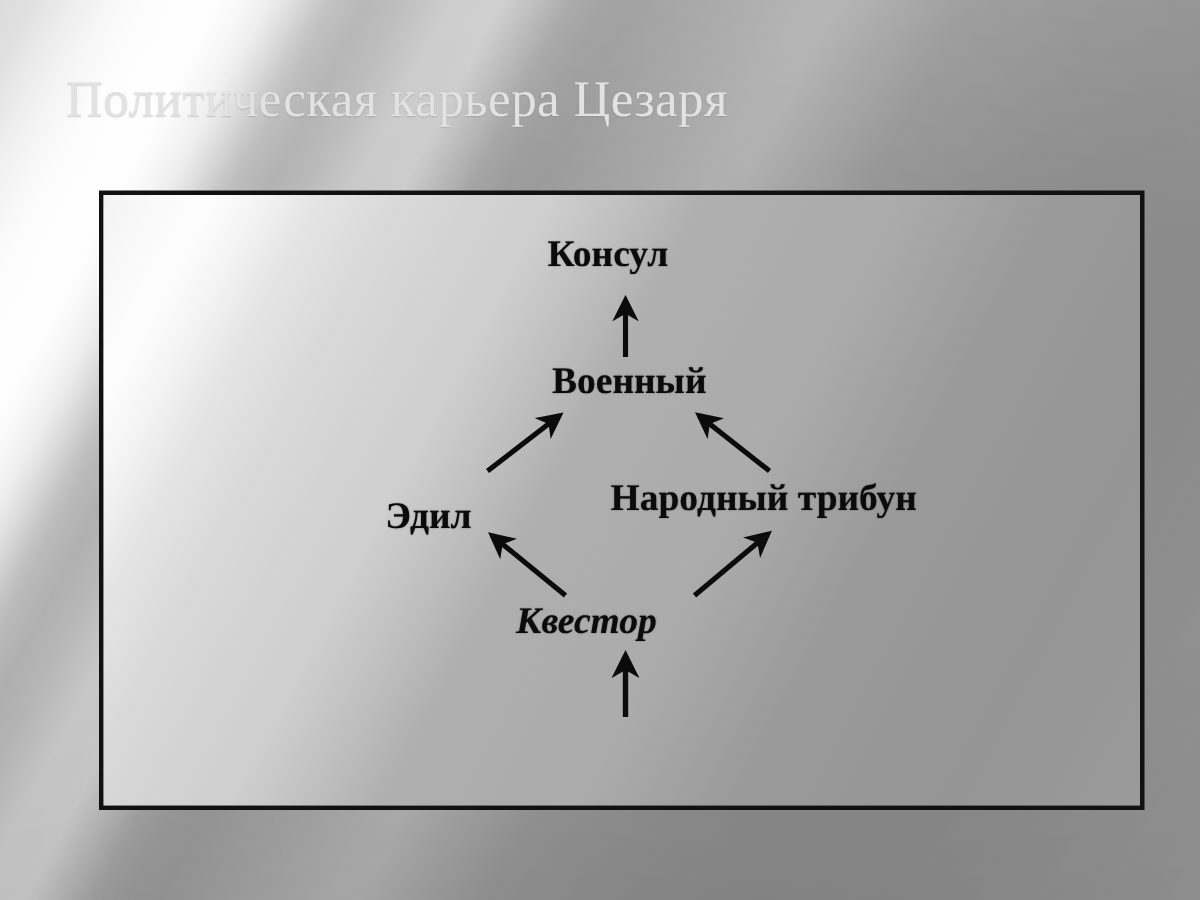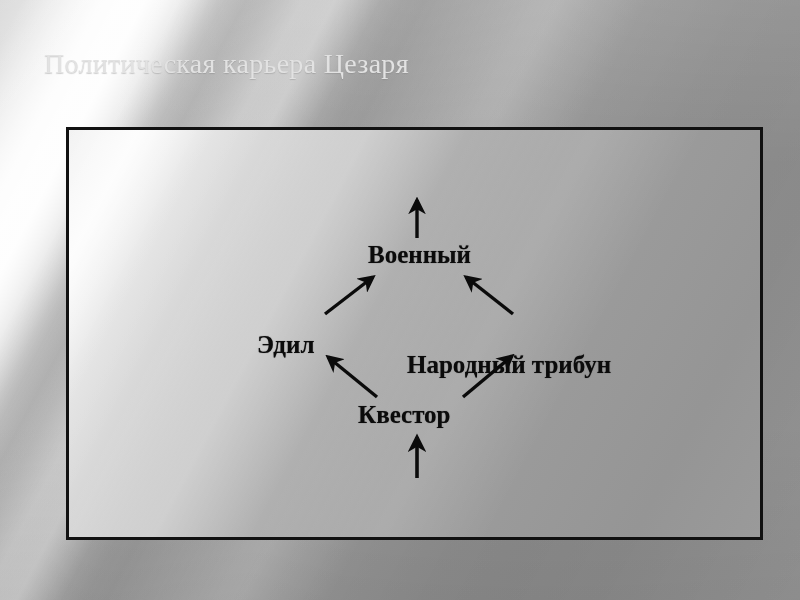--- a/index.html
+++ b/index.html
@@ -79,21 +79,21 @@
         rgba(0,0,0,0.00) 70%,
         rgba(0,0,0,0.05) 100%);
   }
 
   
   .slide-title {
     position: absolute;
     left: 44px;
     top: 48px;
     width: 712px;
-    font-size: 28px;
+    font-size: 34px;
     line-height: 1.12;
     font-weight: 400;
     color: #e2e2e2;
     letter-spacing: 0.3px;
     white-space: nowrap;
     text-shadow: 0 1px 1px rgba(120,120,120,0.35);
     mix-blend-mode: luminosity;
   }
 
   
@@ -145,22 +145,22 @@
     font-family: "Liberation Serif", "DejaVu Serif", serif;
     font-weight: bold;
     font-size: 25px;
     line-height: 1;
     white-space: nowrap;
     text-shadow: 0 0 1px rgba(0,0,0,0.55);
   }
   .node-consul      { left: 365px; top: 157px; }
   .node-pretor      { left: 368px; top: 242px; }
   .node-edil        { left: 257px; top: 332px; }
-  .node-tribun      { left: 407px; top: 320px; margin-top: 32px; }
-  .node-kvestor     { left: 358px; top: 402px; }
+  .node-tribun      { left: 407px; top: 320px; }
+  .node-kvestor     { left: 344px; top: 402px; font-style: italic; }
   .node-mil-tribun  { left: 310px; top: 481px; }
 
   .arrows-svg {
     position: absolute;
     left: 0;
     top: 0;
     width: 800px;
     height: 600px;
     pointer-events: none;
   }
@@ -208,20 +208,21 @@
 
     <g>
       <line x1="463" y1="397" x2="512" y2="356" stroke="#0b0b0b" stroke-width="3.4" marker-end="url(#arrowhead)"></line>
     </g>
 
     <g>
       <line x1="417" y1="478" x2="417" y2="437" stroke="#0b0b0b" stroke-width="3.6" marker-end="url(#arrowhead)"></line>
     </g>
   </svg>
 
+  <div class="node node-consul">Консул</div>
 
   <div class="node node-pretor">Военный</div>
 
   <div class="node node-edil">Эдил</div>
 
   <div class="node node-tribun">Народный трибун</div>
 
   <div class="node node-kvestor">Квестор</div>
 
 

